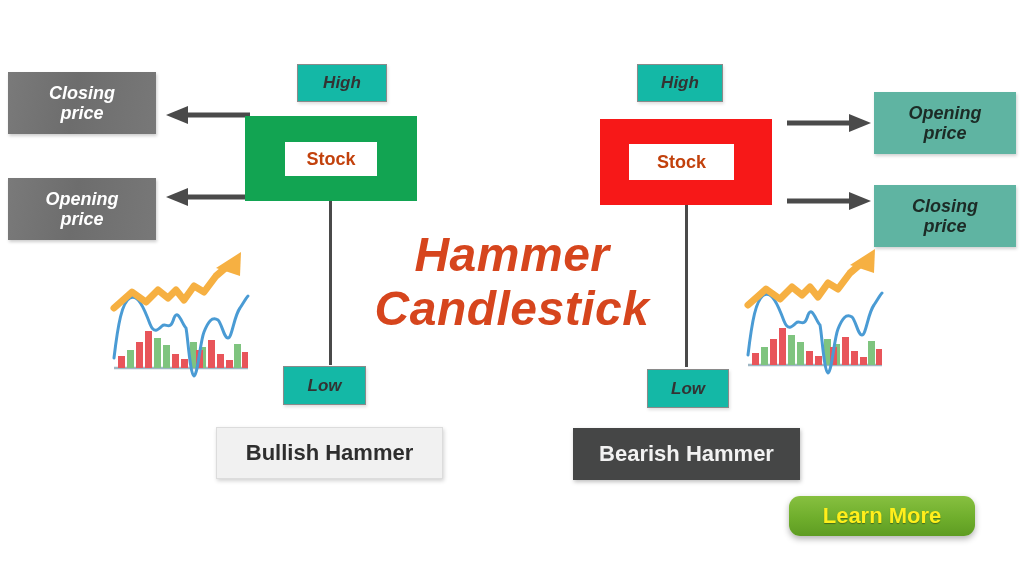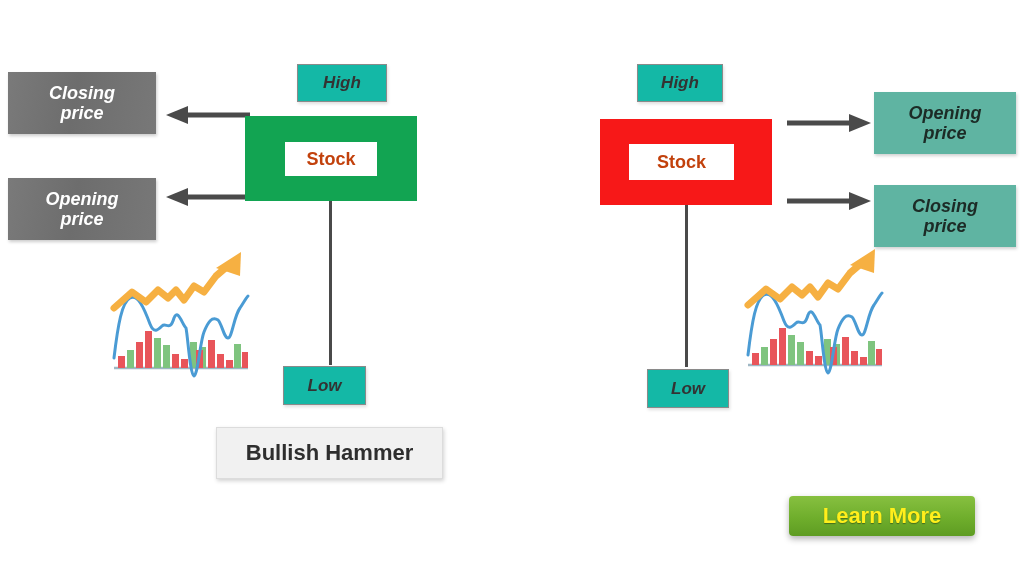--- a/index.html
+++ b/index.html
@@ -98,21 +98,21 @@
   .plate-dark{
     background:#454646;
     color:#f2f2f2;
     box-shadow:1px 2px 4px rgba(0,0,0,.25);
   }
 
   
   .cta{
     position:absolute;
     display:flex;align-items:center;justify-content:center;
-    border-radius:4px;
+    border-radius:11px;
     background:linear-gradient(180deg,#87c040 0%,#6fae2c 55%,#5e9c22 100%);
     color:#ffef1c;
     font-weight:bold;font-size:22px;
     text-shadow:0 1px 1px rgba(0,0,0,.35);
     box-shadow:0 3px 6px rgba(0,0,0,.30);
     box-sizing:border-box;
     text-align:center;
   }
 
   .mini-chart{position:absolute;}
@@ -187,20 +187,22 @@
 
     <path d="M6,112 C10,78 14,56 22,52 C30,48 36,62 42,78 C46,88 50,84 54,80
              C58,76 62,86 66,72 C70,62 74,78 78,82 C80,92 82,128 86,130
              C90,128 92,96 96,86 C100,76 104,70 110,74 C114,78 116,92 120,92
              C124,92 126,70 132,62 C136,56 138,52 140,50" fill="none" stroke="#4a9bd4" stroke-width="3" stroke-linecap="round" stroke-linejoin="round"></path>
 
     <path d="M6,62 L24,46 L38,56 L50,44 L60,52 L68,44 L76,54 L86,40 L96,46 L108,30 L122,18" fill="none" stroke="#f6b042" stroke-width="7" stroke-linecap="round" stroke-linejoin="round"></path>
     <polygon points="133,6 132,30 108,22" fill="#f6b042"></polygon>
   </svg>
 
+  <div class="title" style="left:352px;top:228px;width:320px;">Hammer
+Candlestick</div>
 
   <div class="box outline-box" style="left:637px;top:64px;width:86px;height:38px;">
     <span>High</span>
   </div>
 
   <div class="candle-body candle-red" style="left:600px;top:119px;width:172px;height:86px;"></div>
 
   <div class="stock-plate" style="left:629px;top:144px;width:105px;height:36px;">
     <span>Stock</span>
   </div>
@@ -224,20 +226,23 @@
   <div class="box teal-box" style="left:874px;top:92px;width:142px;height:62px;">
     <span>Opening</span>
     <span>price</span>
   </div>
 
   <div class="box teal-box" style="left:874px;top:185px;width:142px;height:62px;">
     <span>Closing</span>
     <span>price</span>
   </div>
 
+  <div class="plate plate-dark" style="left:573px;top:428px;width:227px;height:52px;">
+    <span>Bearish Hammer</span>
+  </div>
 
   <svg class="mini-chart" style="left:742px;top:243px;" width="146" height="132" viewBox="0 0 146 132">
     <line x1="6" y1="122" x2="140" y2="122" stroke="#9fb7c4" stroke-width="2.5"></line>
     <g>
       <rect x="10" y="110" width="7" height="12" fill="#e8555a"></rect>
       <rect x="19" y="104" width="7" height="18" fill="#7fc47f"></rect>
       <rect x="28" y="96" width="7" height="26" fill="#e8555a"></rect>
       <rect x="37" y="85" width="7" height="37" fill="#e8555a"></rect>
       <rect x="46" y="92" width="7" height="30" fill="#7fc47f"></rect>
       <rect x="55" y="99" width="7" height="23" fill="#7fc47f"></rect>

